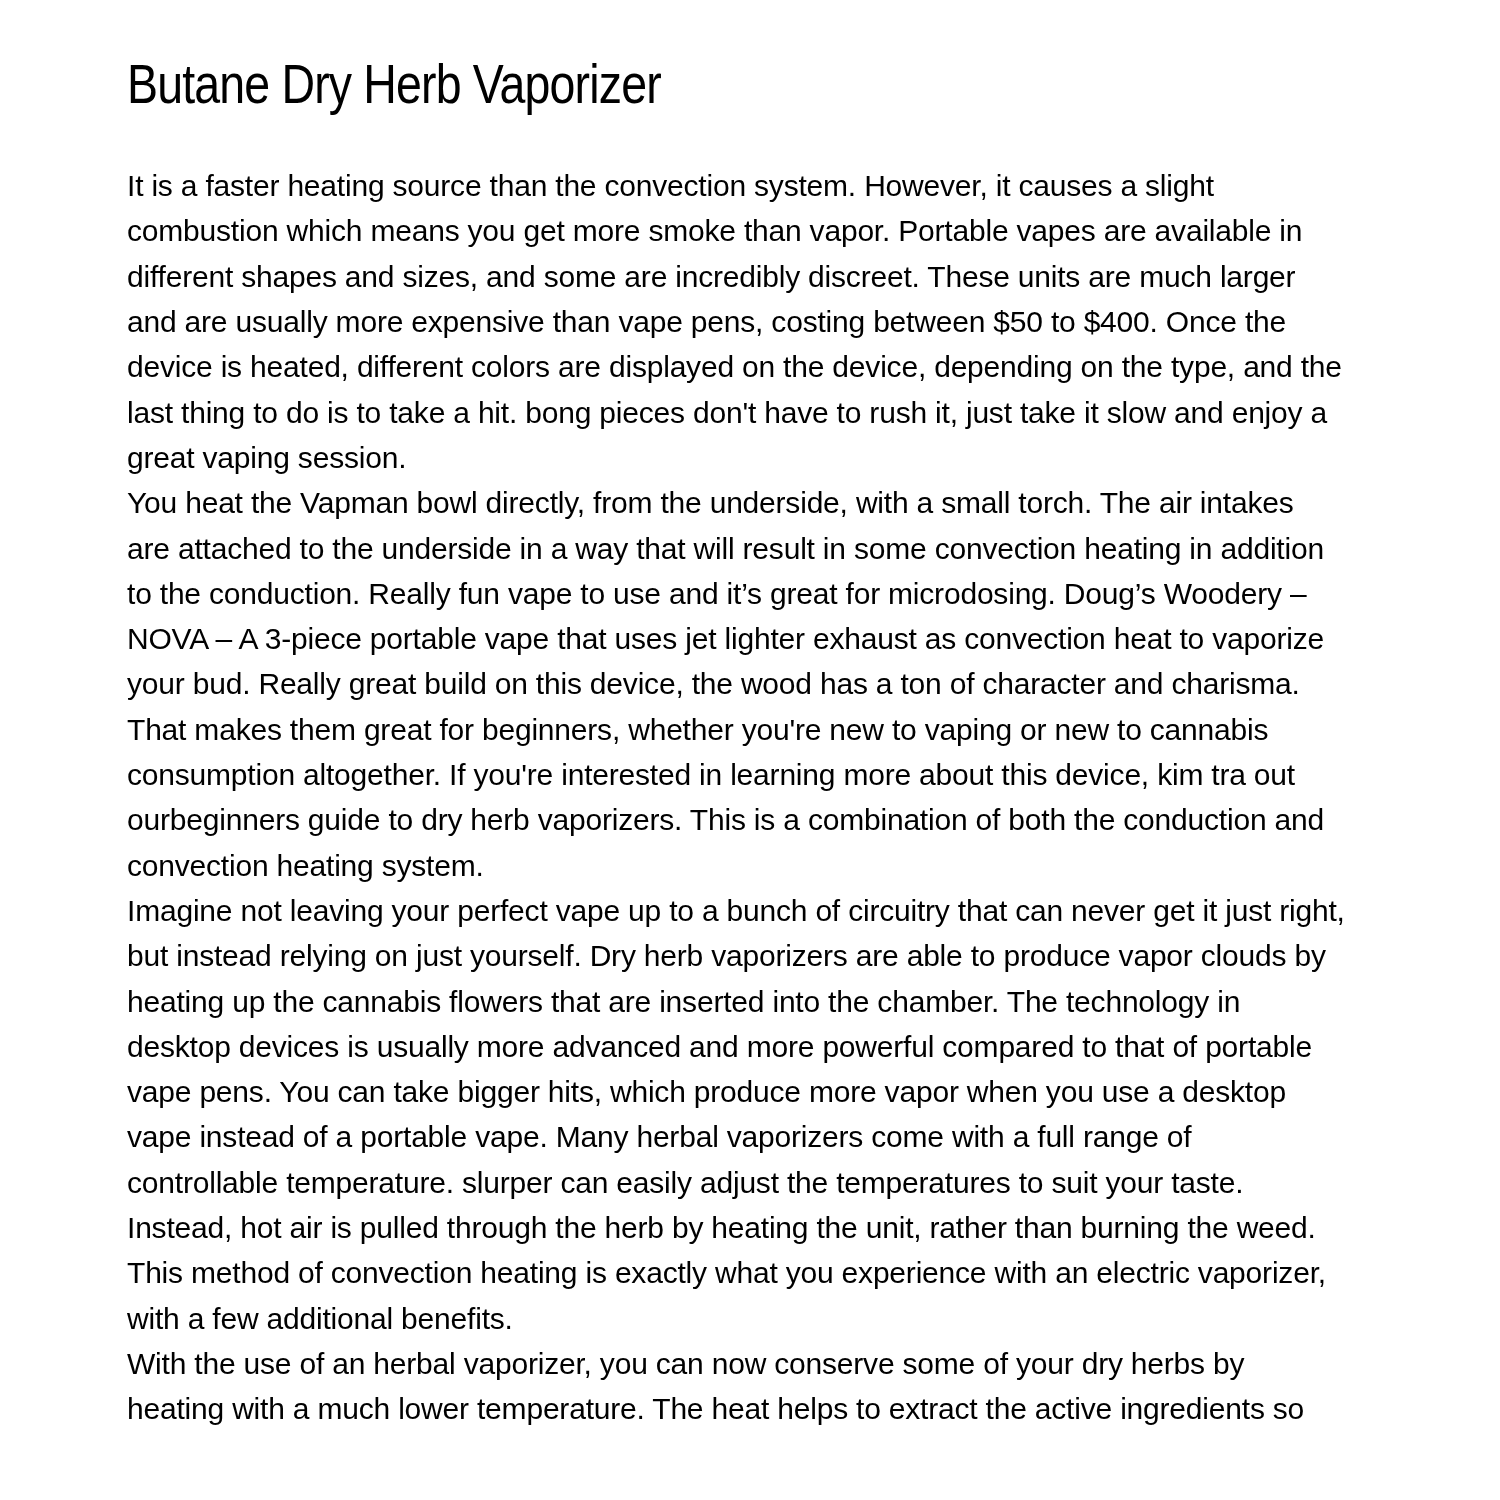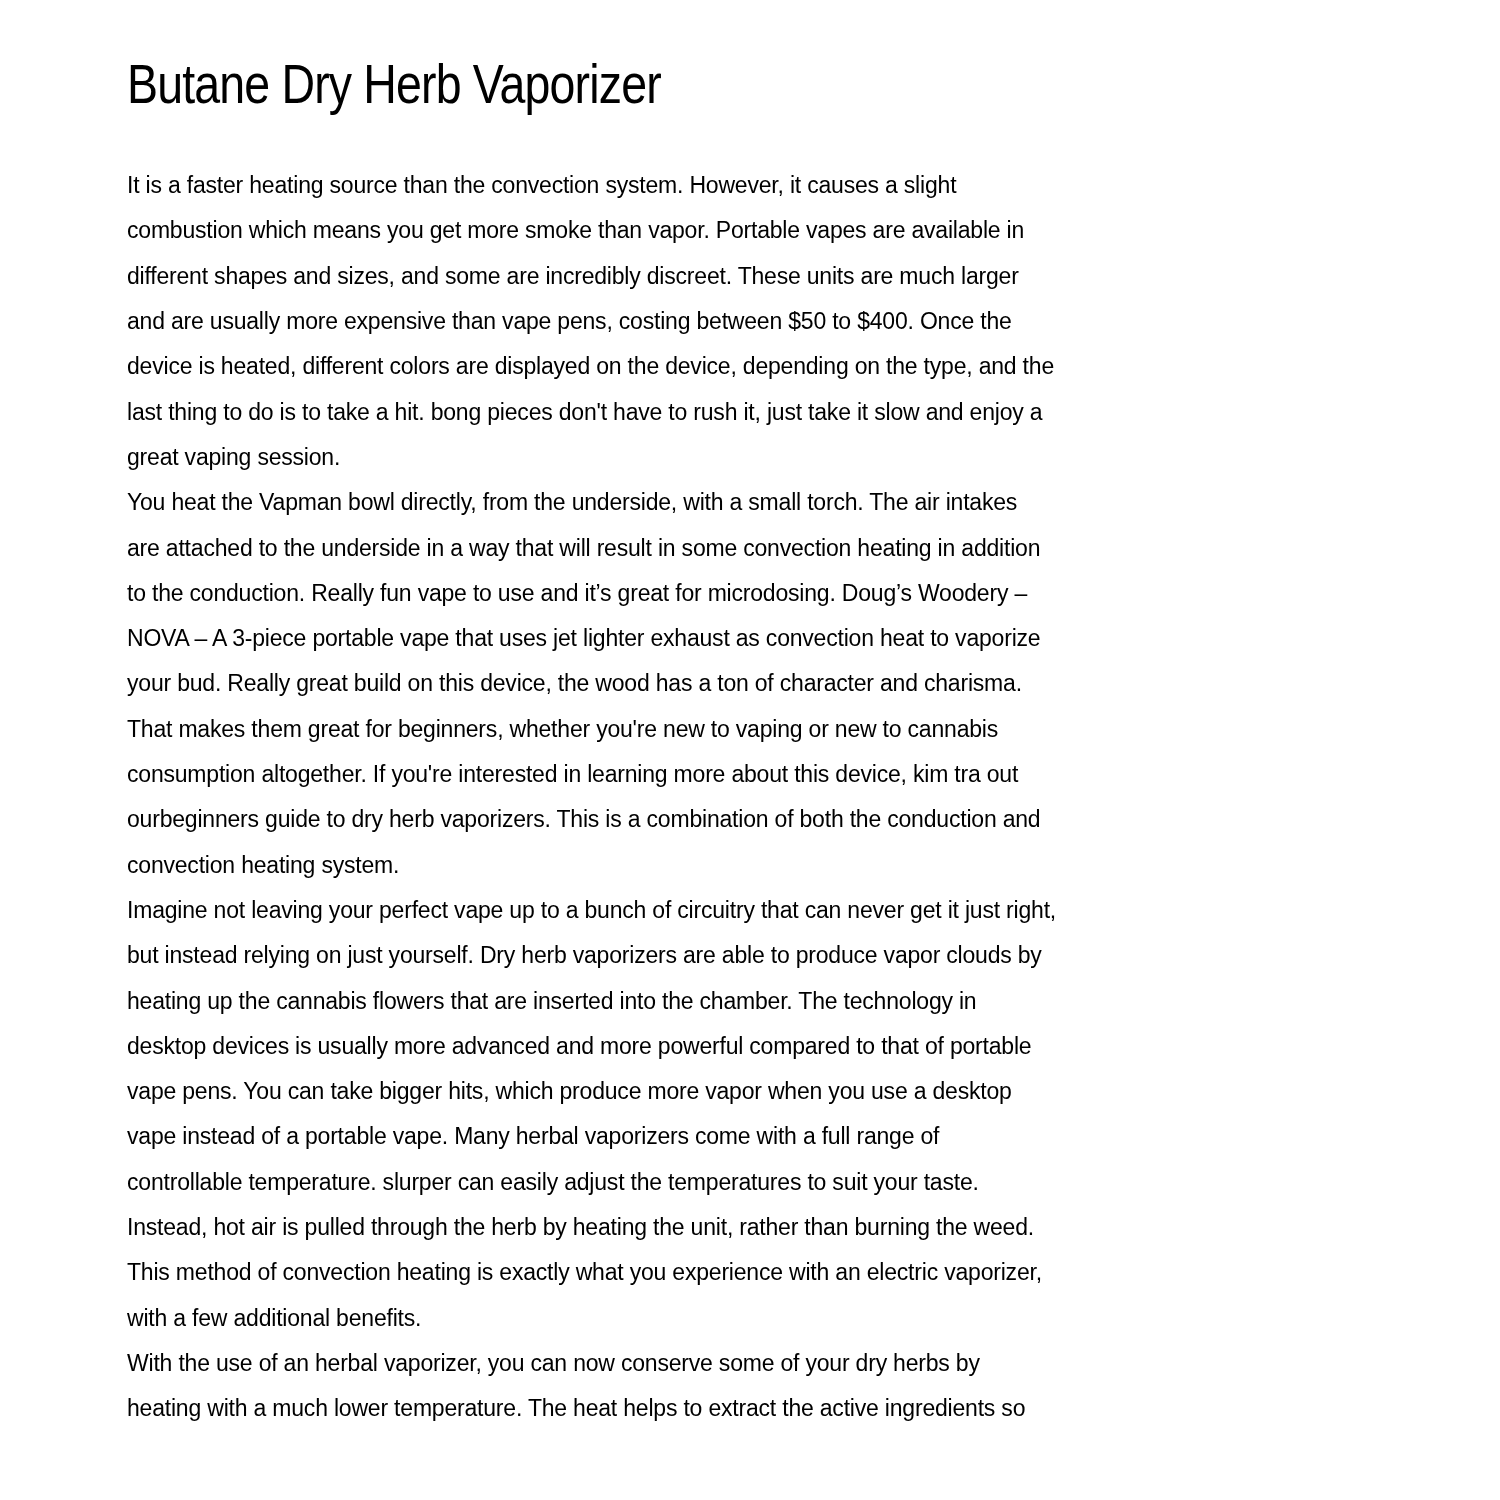--- a/index.html
+++ b/index.html
@@ -31,21 +31,21 @@
     transform-origin: left center;
     white-space: nowrap;
     color: #000000;
   }
   .doc-body {
     width: 1253px;
   }
   .doc-body p {
     margin: 0;
     padding: 0;
-    font-size: 23px;
+    font-size: 30px;
     line-height: 45.3px;
     letter-spacing: -0.2px;
     white-space: pre-line;
     color: #000000;
   }
 </style>
 </head>
 <body>
 
 <div class="page">

